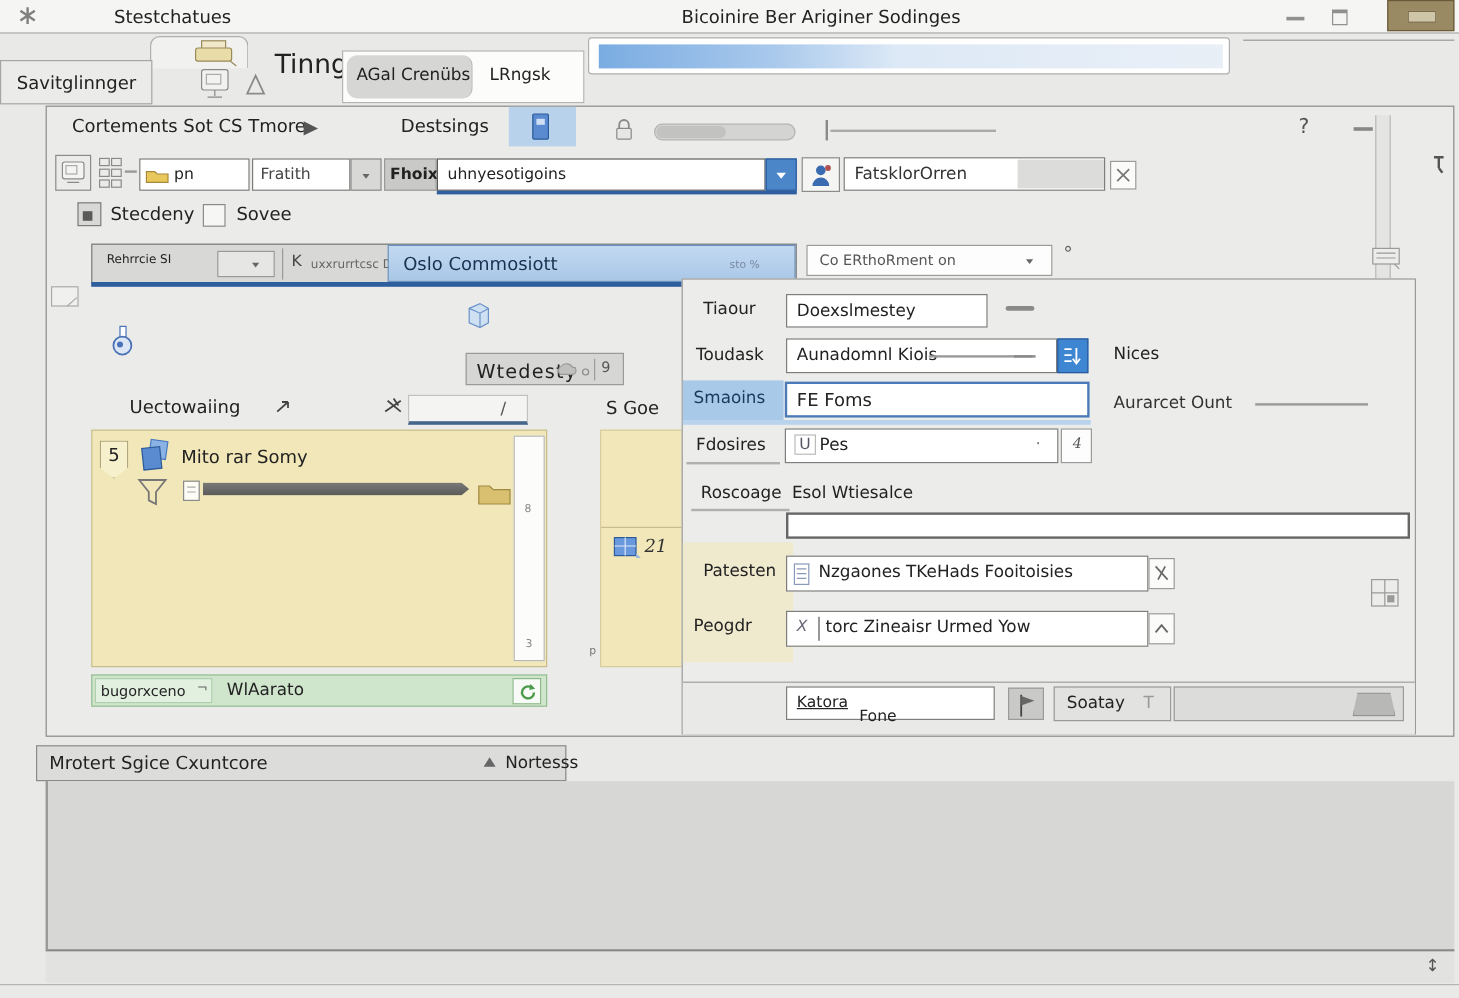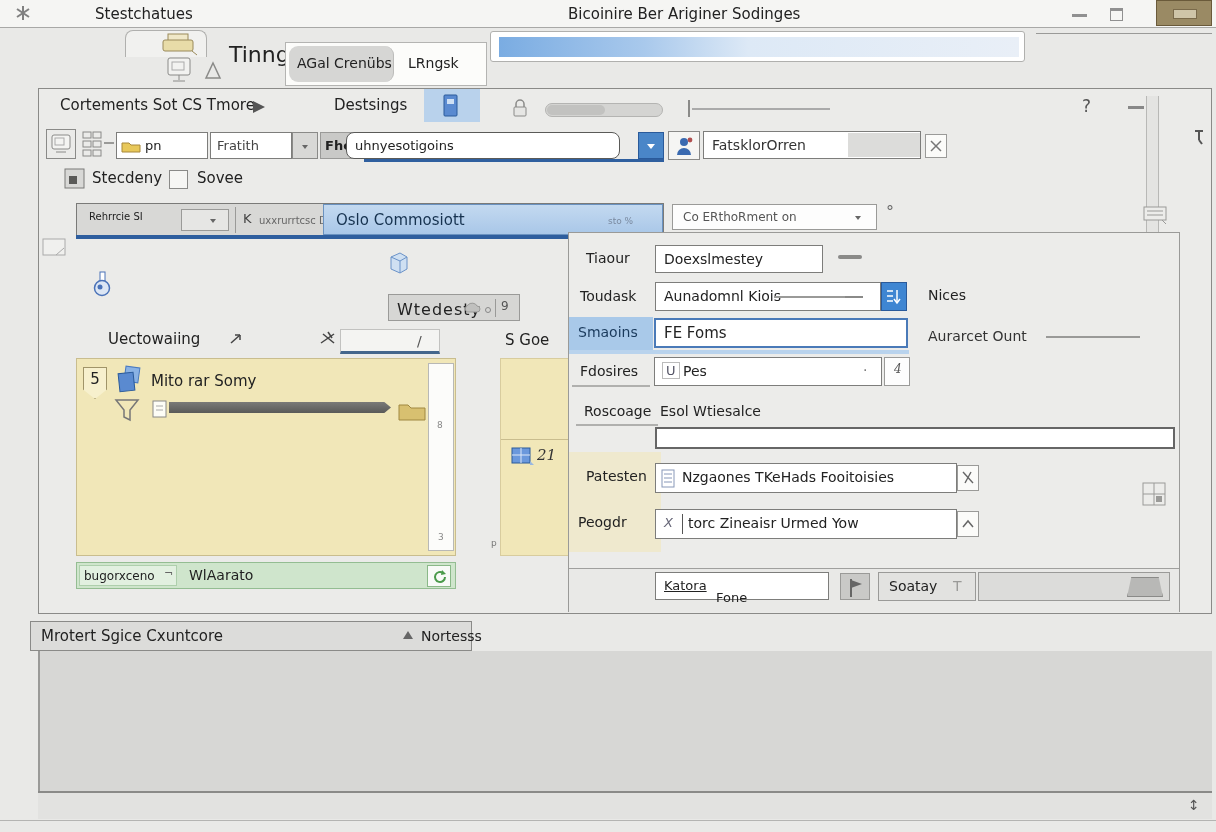--- a/index.html
+++ b/index.html
@@ -40,20 +40,23 @@
 
   <div class="abs" style="left:125px;top:30px;width:80px;height:26px;border:1px solid #b0b0ae;border-bottom:none;border-radius:8px 8px 0 0;background:#f1f1ef;"></div>
   <span class="abs" style="left:158px;top:32px;">
     <svg width="42" height="26">
       <rect x="10" y="2" width="20" height="8" fill="#f0e8c8" stroke="#9a8a5a"></rect>
       <rect x="5" y="8" width="30" height="11" rx="2" fill="#e8dca8" stroke="#9a8a5a"></rect>
       <line x1="34" y1="19" x2="39" y2="23" stroke="#9a8a5a"></line>
     </svg>
   </span>
 
+  <div class="abs btn" style="left:0;top:50px;width:127px;height:37px;background:#ebebe9;border:1px solid #a6a6a4;">
+    <span class="abs t" style="left:13px;top:9px;font-size:15px;">Savitglinnger</span>
+  </div>
 
   <span class="abs" style="left:166px;top:56px;">
     <svg width="30" height="28">
       <rect x="2" y="2" width="22" height="17" rx="2" fill="#f2f2f0" stroke="#8a8a88"></rect>
       <rect x="6" y="6" width="12" height="8" fill="none" stroke="#aaaaaa"></rect>
       <line x1="13" y1="19" x2="13" y2="24" stroke="#8a8a88"></line>
       <line x1="7" y1="25" x2="19" y2="25" stroke="#8a8a88"></line>
     </svg>
   </span>
   <span class="abs" style="left:203px;top:60px;">
@@ -166,21 +169,21 @@
   </div>
   <div class="abs input" style="left:210px;top:132px;width:82px;height:27px;">
     <span class="abs t" style="left:6px;top:5px;font-size:13px;color:#444;">Fratith</span>
   </div>
   <div class="abs btn" style="left:292px;top:132px;width:26px;height:27px;background:#d8d8d6;border:1px solid #8a8a88;">
     <span class="caret-sm abs" style="left:9px;top:12px;"></span>
   </div>
   <div class="abs" style="left:320px;top:132px;width:44px;height:27px;background:#c9c9c7;border:1px solid #9a9a98;box-sizing:border-box;">
     <span class="abs t" style="left:4px;top:5px;font-size:13px;font-weight:bold;">Fhoixe</span>
   </div>
-  <div class="abs input" style="left:346px;top:132px;width:274px;height:27px;border-color:#5a5a58;border-radius:8px;">
+  <div class="abs input" style="left:364px;top:132px;width:274px;height:27px;border-color:#5a5a58;">
     <span class="abs t" style="left:8px;top:5px;font-size:13px;">uhnyesotigoins</span>
   </div>
   <div class="abs" style="left:364px;top:159px;width:300px;height:3px;background:#2f5f9f;"></div>
   <div class="abs" style="left:638px;top:132px;width:26px;height:27px;background:#4a86c8;border:1px solid #2a5a9a;box-sizing:border-box;">
     <span class="abs" style="left:8px;top:11px;width:0;height:0;border-left:4px solid transparent;border-right:4px solid transparent;border-top:5px solid #fff;"></span>
   </div>
   <div class="abs btn" style="left:668px;top:131px;width:32px;height:29px;background:#f5f5f3;border:1px solid #8a8a88;">
     <span class="abs" style="left:6px;top:3px;">
       <svg width="20" height="22">
         <circle cx="9" cy="7" r="4" fill="#3a6ab0"></circle>

